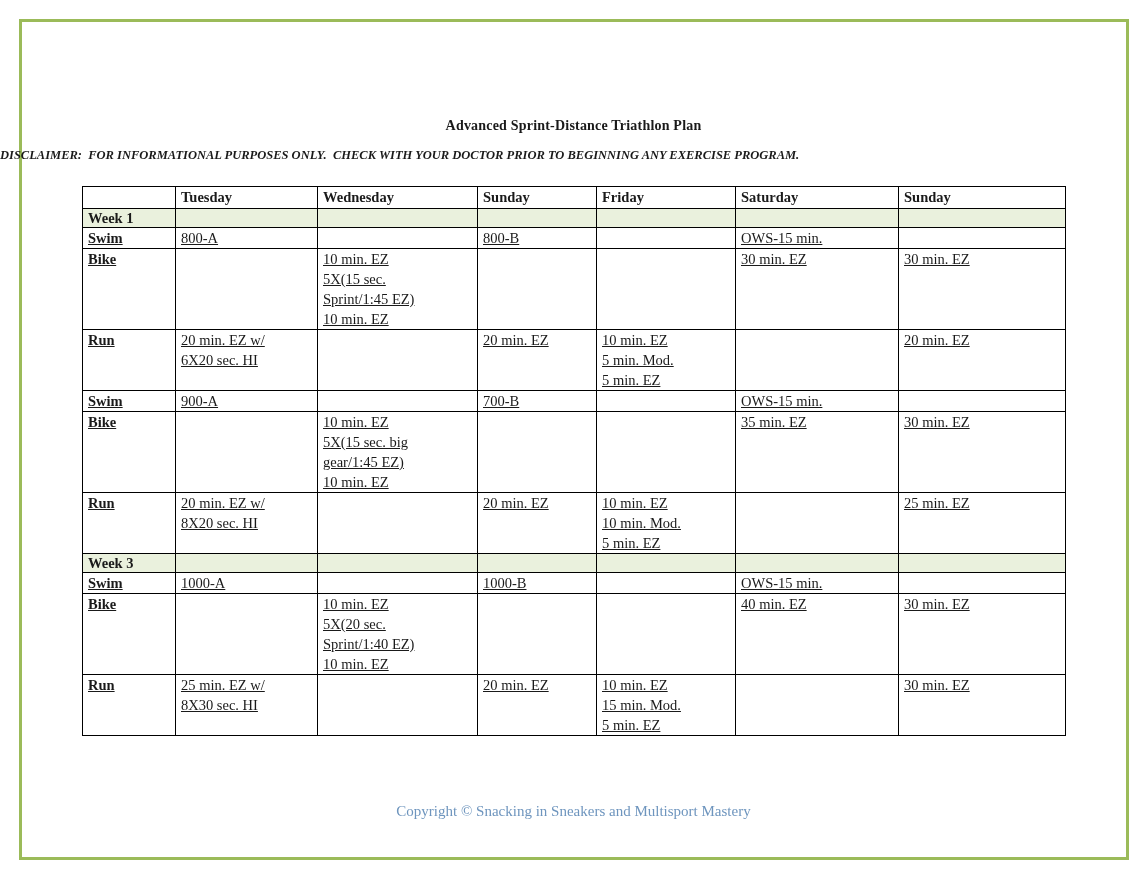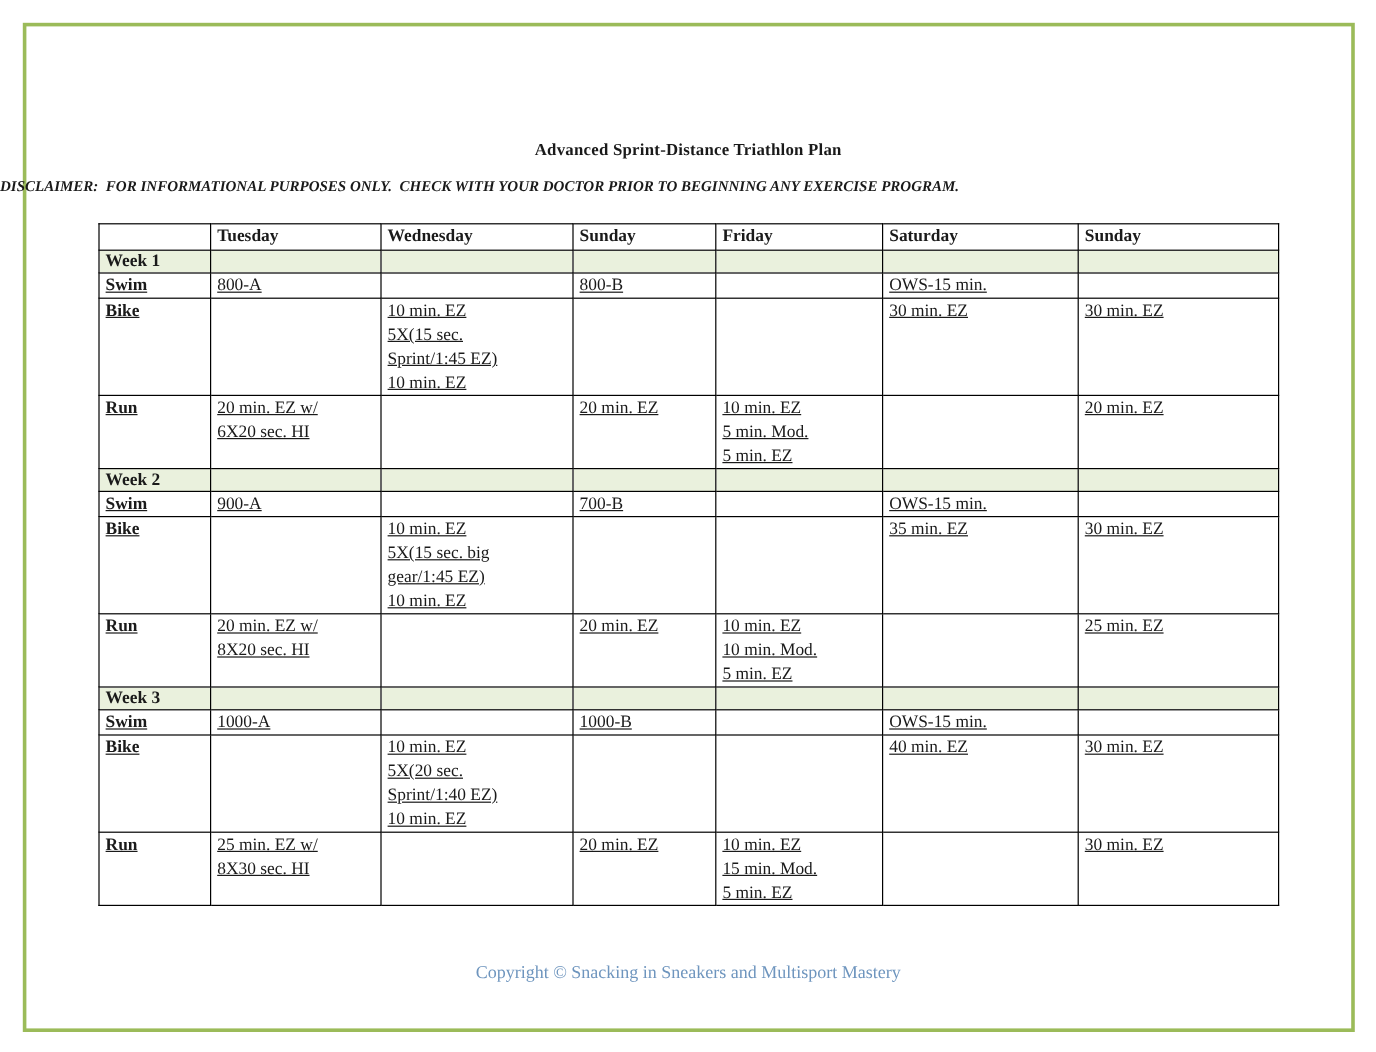--- a/index.html
+++ b/index.html
@@ -161,29 +161,20 @@
           <td>20 min. EZ w/
 6X20 sec. HI</td>
           <td></td>
           <td>20 min. EZ</td>
           <td>10 min. EZ
 5 min. Mod.
 5 min. EZ</td>
           <td></td>
           <td>20 min. EZ</td>
         </tr>
-        <tr class="week-row">
-          <th class="row-label">Week 2</th>
-          <td></td>
-          <td></td>
-          <td></td>
-          <td></td>
-          <td></td>
-          <td></td>
-        </tr>
         <tr class="activity-row">
           <th class="row-label">Swim</th>
           <td>900-A</td>
           <td></td>
           <td>700-B</td>
           <td></td>
           <td>OWS-15 min.</td>
           <td></td>
         </tr>
         <tr class="activity-row">

